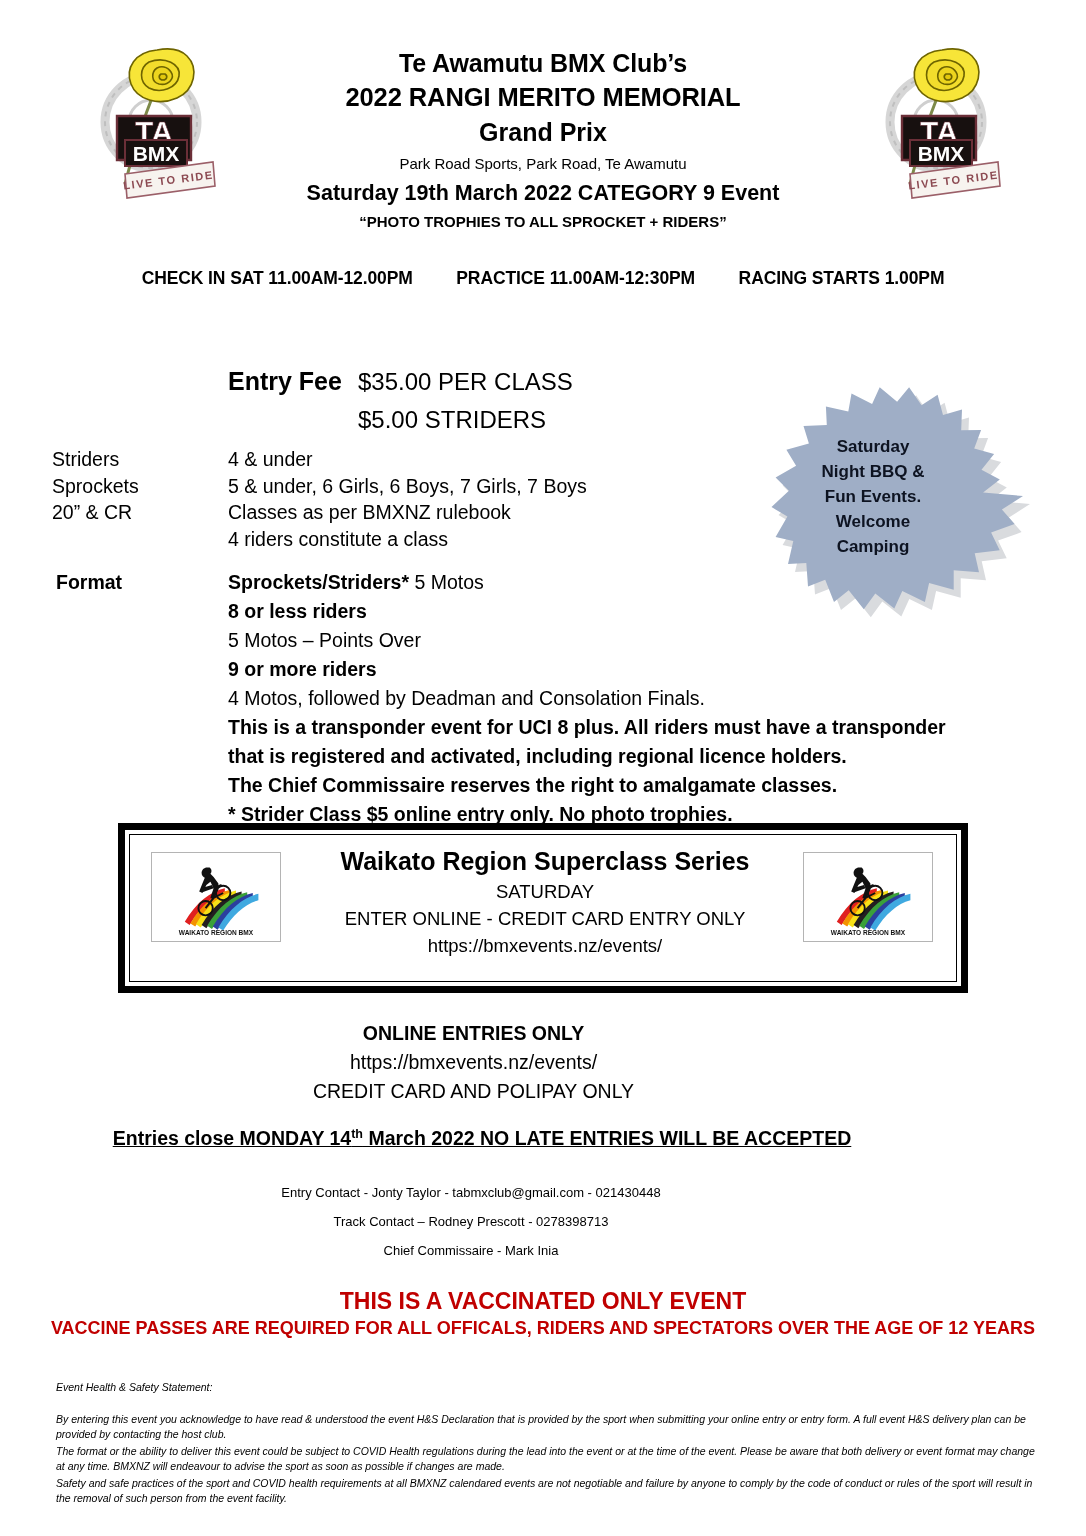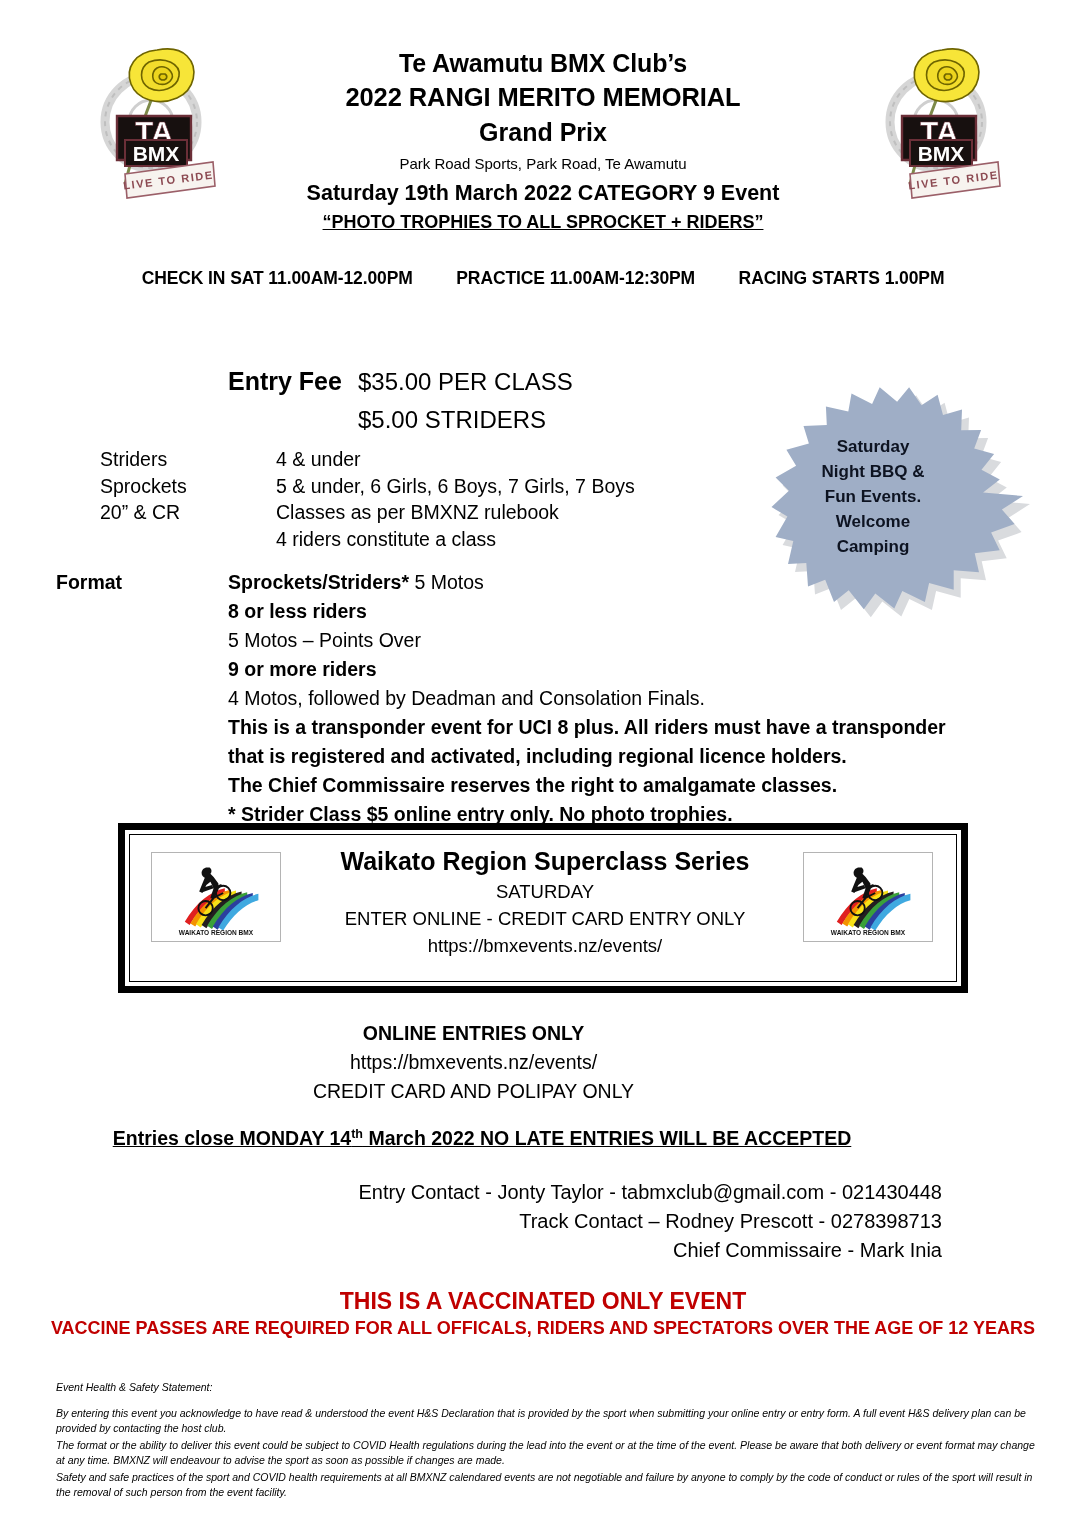--- a/index.html
+++ b/index.html
@@ -65,24 +65,23 @@
     font-size: 15px;
     font-weight: normal;
     line-height: 28px;
   }
   .t-line5 {
     font-size: 21.5px;
     font-weight: bold;
     line-height: 30px;
   }
   .t-line6 {
-    font-size: 18px;
+    font-size: 15px;
     font-weight: bold;
     line-height: 28px;
-    text-decoration: underline;
   }
 
   .times-row {
     position: absolute;
     top: 268px;
     left: 0;
     width: 1086px;
     text-align: center;
     font-size: 17.5px;
     font-weight: bold;
@@ -115,21 +114,21 @@
 
   
   .classes {
     position: absolute;
     top: 446px;
     left: 52px;
     font-size: 19.5px;
     line-height: 26.5px;
   }
   .cls-row { display: flex; }
-  .cls-key { width: 176px; margin-left: 48px; }
+  .cls-key { width: 176px; }
   .cls-val { }
 
   
   .format {
     position: absolute;
     top: 568px;
     left: 56px;
     font-size: 19.5px;
     line-height: 29px;
   }
@@ -234,22 +233,22 @@
     font-weight: bold;
   }
   .close-line u { text-decoration: underline; }
   .close-line sup { font-size: 12.5px; vertical-align: super; }
 
   .contacts {
     position: absolute;
     top: 1178px;
     left: 0;
     width: 942px;
-    text-align: right;
-    font-size: 20px;
+    text-align: center;
+    font-size: 13px;
     line-height: 29px;
   }
 
   .vaccine {
     position: absolute;
     top: 1288px;
     left: 0;
     width: 1086px;
     text-align: center;
     color: #c00000;
@@ -263,21 +262,21 @@
     position: absolute;
     top: 1380px;
     left: 56px;
     width: 990px;
     font-size: 10.5px;
     font-style: italic;
     line-height: 15.5px;
     text-align: left;
   }
   .finep p { margin: 0 0 0 0; }
-  .finep .ttl { margin-bottom: 10px; }
+  .finep .ttl { margin-bottom: 16px; }
   .finep .para { margin-bottom: 1px; }
 </style>
 </head>
 <body>
 
 <div class="page">
 
   <div class="header">
 
     <div class="logo-ta left">

